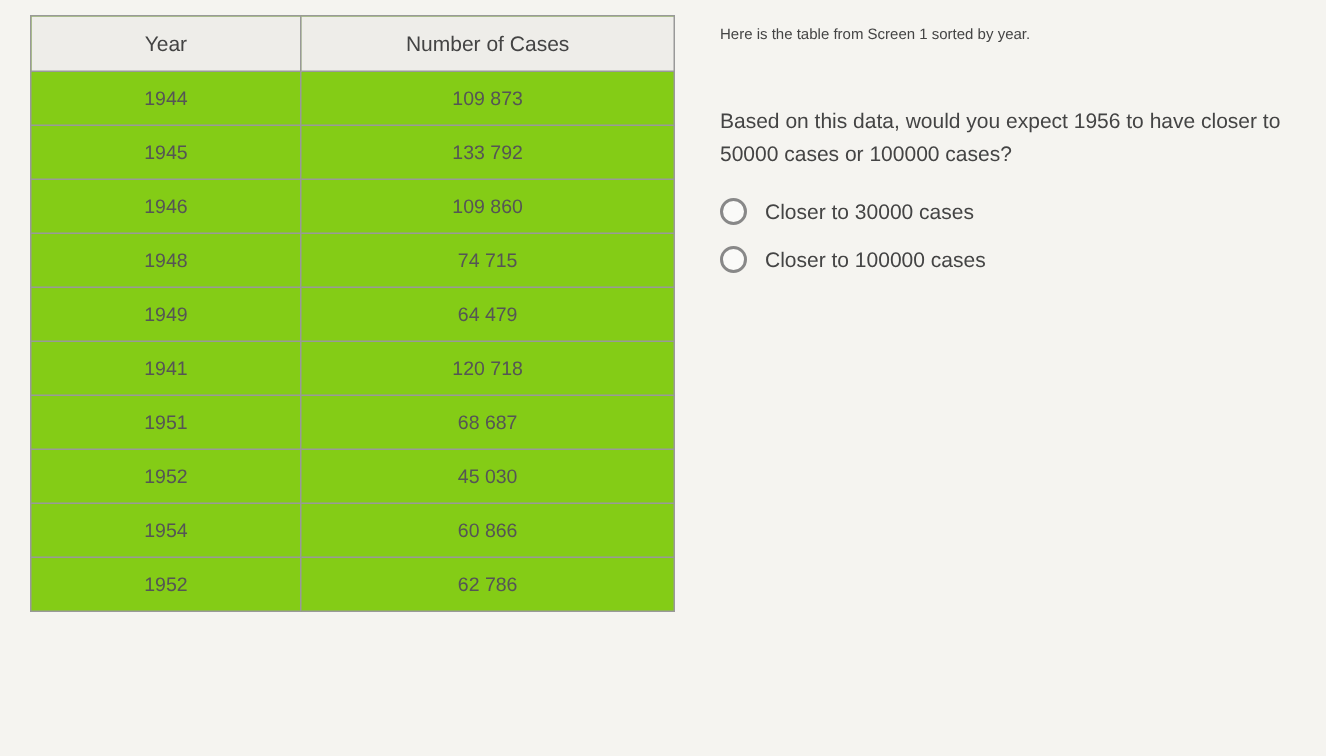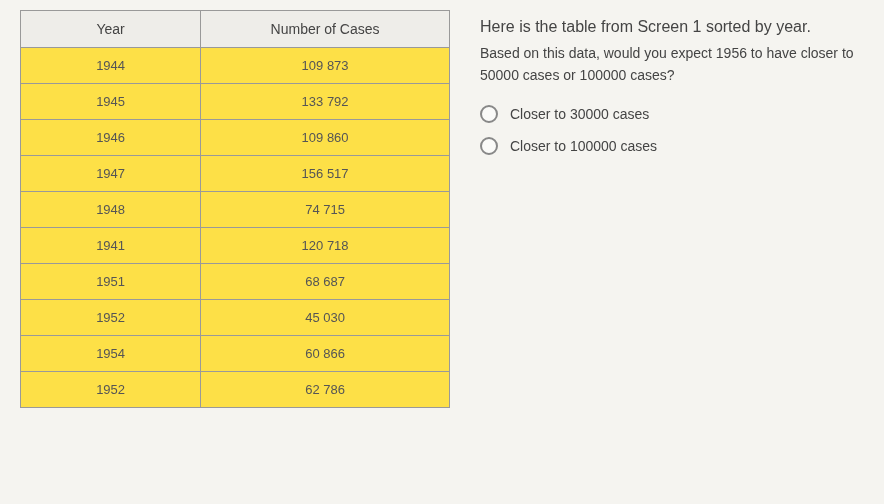--- a/index.html
+++ b/index.html
@@ -20,21 +20,21 @@
       width: 430px;
     }
     .right-panel {
       flex: 1;
       padding-left: 30px;
       padding-top: 8px;
     }
     table {
       width: 100%;
       border-collapse: collapse;
-      background: #fde047;
+      background: #84cc16;
     }
     th, td {
       border: 1px solid #999;
       text-align: center;
       font-weight: normal;
     }
     th {
       padding: 10px 8px;
       font-size: 14px;
       color: #444;
@@ -42,23 +42,23 @@
     }
     td {
       padding: 10px 8px;
       font-size: 13px;
       color: #555;
     }
     th:first-child, td:first-child {
       width: 42%;
     }
     .intro {
-      font-size: 16px;
+      font-size: 10px;
       color: #444;
-      margin-bottom: 6px;
+      margin-bottom: 40px;
     }
     .question {
       font-size: 14px;
       color: #444;
       line-height: 1.6;
       margin-bottom: 18px;
     }
     .option {
       display: flex;
       align-items: center;
@@ -97,26 +97,26 @@
         </tr>
         <tr>
           <td>1945</td>
           <td>133 792</td>
         </tr>
         <tr>
           <td>1946</td>
           <td>109 860</td>
         </tr>
         <tr>
-          <td>1947</td>
-          <td>156 517</td>
+          <td>1948</td>
+          <td>74 715</td>
         </tr>
         <tr>
-          <td>1948</td>
-          <td>74 715</td>
+          <td>1949</td>
+          <td>64 479</td>
         </tr>
         <tr>
           <td>1941</td>
           <td>120 718</td>
         </tr>
         <tr>
           <td>1951</td>
           <td>68 687</td>
         </tr>
         <tr>

